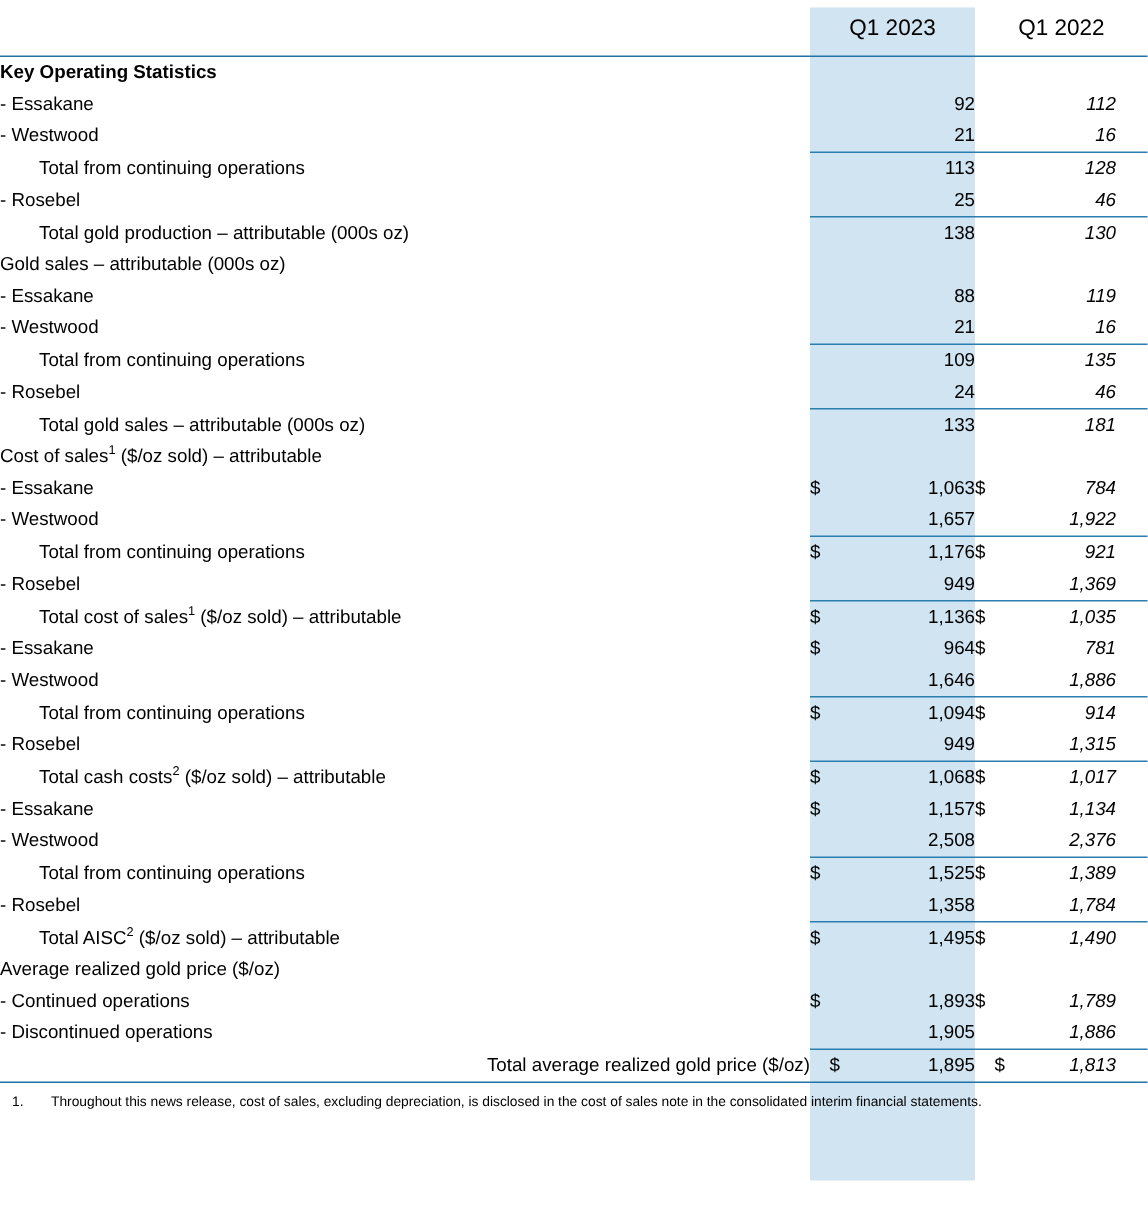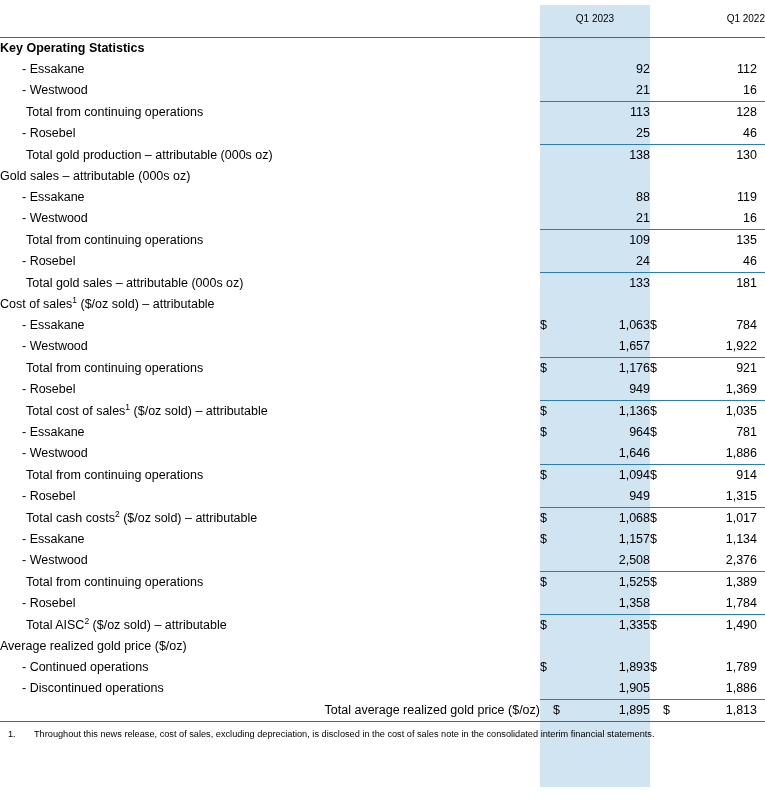--- a/index.html
+++ b/index.html
@@ -47,58 +47,58 @@
   table.stats col.c-val1   { width: 90px;  }
   table.stats col.c-cur2   { width: 20px;  }
   table.stats col.c-val2   { width: 95px;  }
 
   
   tr.head-row td {
     height: 37px;
     vertical-align: middle;
     padding: 0;
     border-bottom: 1.6px solid #2372a5;
-    font-size: 10px;
+    font-size: 15px;
   }
   td.head-label { border-bottom: 1.6px solid #2372a5; }
   td.head-q1 {
     text-align: center;
     padding-right: 4px;
   }
   td.head-q2 {
-    text-align: right;
+    text-align: center;
     padding-right: 4px;
   }
 
   
   tr.data-row td {
     height: 21px;
     padding: 0;
     vertical-align: middle;
     line-height: 21px;
     white-space: nowrap;
   }
 
   td.label {
     padding-left: 8px;
     text-align: left;
   }
-  td.label.lvl1 { padding-left: 22px; }
+  td.label.lvl1 { }
   td.label.lvl-tot { padding-left: 26px; }
   td.label.bold { font-weight: bold; }
 
   td.cur {
     text-align: left;
     padding-left: 2px;
   }
   td.val {
     text-align: right;
     padding-right: 10px;
   }
-  td.val.v2 { padding-right: 8px; }
+  td.val.v2 { padding-right: 21px; font-style: italic; }
 
   
   tr.ruled td.cur,
   tr.ruled td.val {
     border-top: 1.2px solid #2b7fb0;
   }
 
   
   tr.bottom-rule td {
     border-bottom: 1.6px solid #2372a5;
@@ -339,21 +339,21 @@
         <tr class="data-row">
           <td class="label lvl1">- Rosebel</td>
           <td class="cur"></td>
           <td class="val">1,358</td>
           <td class="cur"></td>
           <td class="val v2">1,784</td>
         </tr>
         <tr class="data-row ruled">
           <td class="label lvl-tot">Total AISC<sup>2</sup> ($/oz sold) – attributable</td>
           <td class="cur">$</td>
-          <td class="val">1,335</td>
+          <td class="val">1,495</td>
           <td class="cur">$</td>
           <td class="val v2">1,490</td>
         </tr>
         <tr class="data-row">
           <td class="label">Average realized gold price ($/oz)</td>
           <td class="cur"></td>
           <td class="val"></td>
           <td class="cur"></td>
           <td class="val v2"></td>
         </tr>

